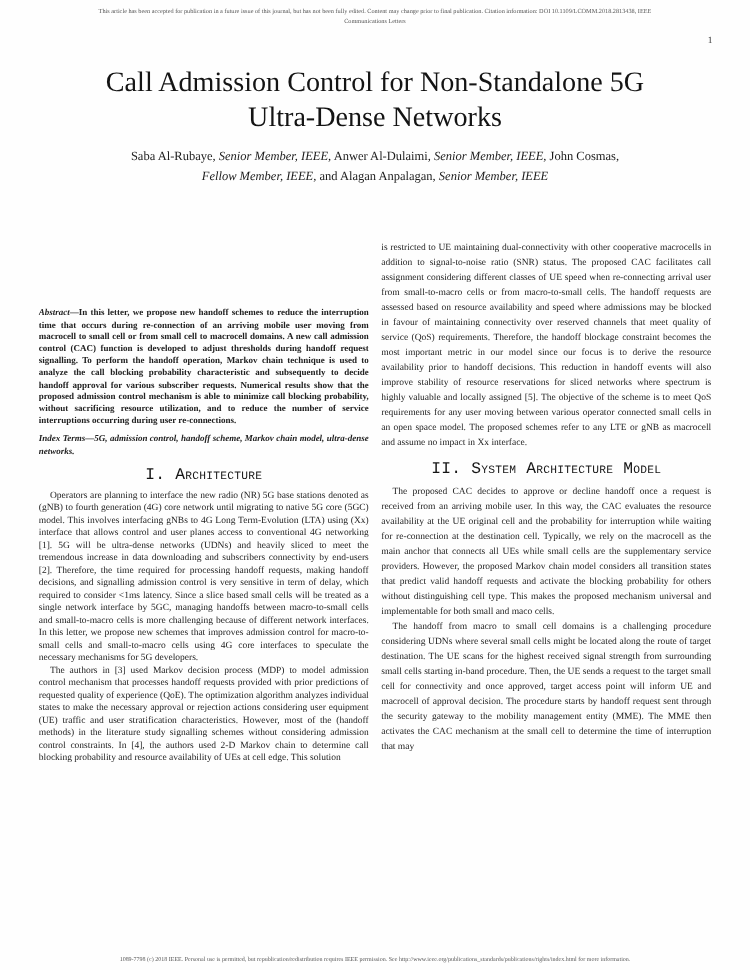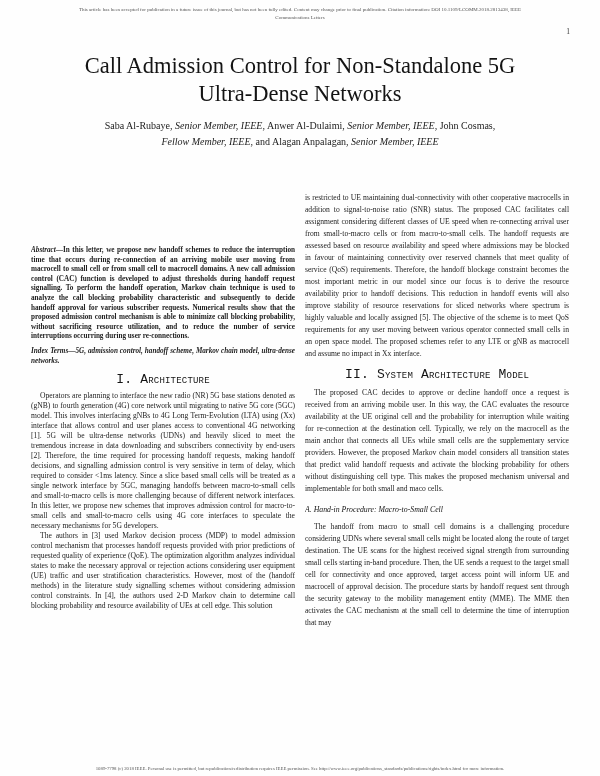--- a/index.html
+++ b/index.html
@@ -110,19 +110,18 @@
     </p>
     <h3 class="sec-heading">I. Architecture</h3>
     <p>Operators are planning to interface the new radio (NR) 5G base stations denoted as (gNB) to fourth generation (4G) core network until migrating to native 5G core (5GC) model. This involves interfacing gNBs to 4G Long Term-Evolution (LTA) using (Xx) interface that allows control and user planes access to conventional 4G networking [1]. 5G will be ultra-dense networks (UDNs) and heavily sliced to meet the tremendous increase in data downloading and subscribers connectivity by end-users [2]. Therefore, the time required for processing handoff requests, making handoff decisions, and signalling admission control is very sensitive in term of delay, which required to consider &lt;1ms latency. Since a slice based small cells will be treated as a single network interface by 5GC, managing handoffs between macro-to-small cells and small-to-macro cells is more challenging because of different network interfaces. In this letter, we propose new schemes that improves admission control for macro-to-small cells and small-to-macro cells using 4G core interfaces to speculate the necessary mechanisms for 5G developers.</p>
     <p>The authors in [3] used Markov decision process (MDP) to model admission control mechanism that processes handoff requests provided with prior predictions of requested quality of experience (QoE). The optimization algorithm analyzes individual states to make the necessary approval or rejection actions considering user equipment (UE) traffic and user stratification characteristics. However, most of the (handoff methods) in the literature study signalling schemes without considering admission control constraints. In [4], the authors used 2-D Markov chain to determine call blocking probability and resource availability of UEs at cell edge. This solution</p>
   </div>
 
   <div class="col col-right">
     <p class="no-indent">is restricted to UE maintaining dual-connectivity with other cooperative macrocells in addition to signal-to-noise ratio (SNR) status. The proposed CAC facilitates call assignment considering different classes of UE speed when re-connecting arrival user from small-to-macro cells or from macro-to-small cells. The handoff requests are assessed based on resource availability and speed where admissions may be blocked in favour of maintaining connectivity over reserved channels that meet quality of service (QoS) requirements. Therefore, the handoff blockage constraint becomes the most important metric in our model since our focus is to derive the resource availability prior to handoff decisions. This reduction in handoff events will also improve stability of resource reservations for sliced networks where spectrum is highly valuable and locally assigned [5]. The objective of the scheme is to meet QoS requirements for any user moving between various operator connected small cells in an open space model. The proposed schemes refer to any LTE or gNB as macrocell and assume no impact in Xx interface.</p>
     <h3 class="sec-heading">II. System Architecture Model</h3>
     <p>The proposed CAC decides to approve or decline handoff once a request is received from an arriving mobile user. In this way, the CAC evaluates the resource availability at the UE original cell and the probability for interruption while waiting for re-connection at the destination cell. Typically, we rely on the macrocell as the main anchor that connects all UEs while small cells are the supplementary service providers. However, the proposed Markov chain model considers all transition states that predict valid handoff requests and activate the blocking probability for others without distinguishing cell type. This makes the proposed mechanism universal and implementable for both small and maco cells.</p>
-    <h4 class="subsec-heading">A. Hand-in Procedure: Macro-to-Small Cell</h4>
     <p>The handoff from macro to small cell domains is a challenging procedure considering UDNs where several small cells might be located along the route of target destination. The UE scans for the highest received signal strength from surrounding small cells starting in-band procedure. Then, the UE sends a request to the target small cell for connectivity and once approved, target access point will inform UE and macrocell of approval decision. The procedure starts by handoff request sent through the security gateway to the mobility management entity (MME). The MME then activates the CAC mechanism at the small cell to determine the time of interruption that may</p>
   </div>
 
   <div class="footer-notice">1089-7798 (c) 2018 IEEE. Personal use is permitted, but republication/redistribution requires IEEE permission. See http://www.ieee.org/publications_standards/publications/rights/index.html for more information.</div>
 
 </div>
 
 </body></html>

